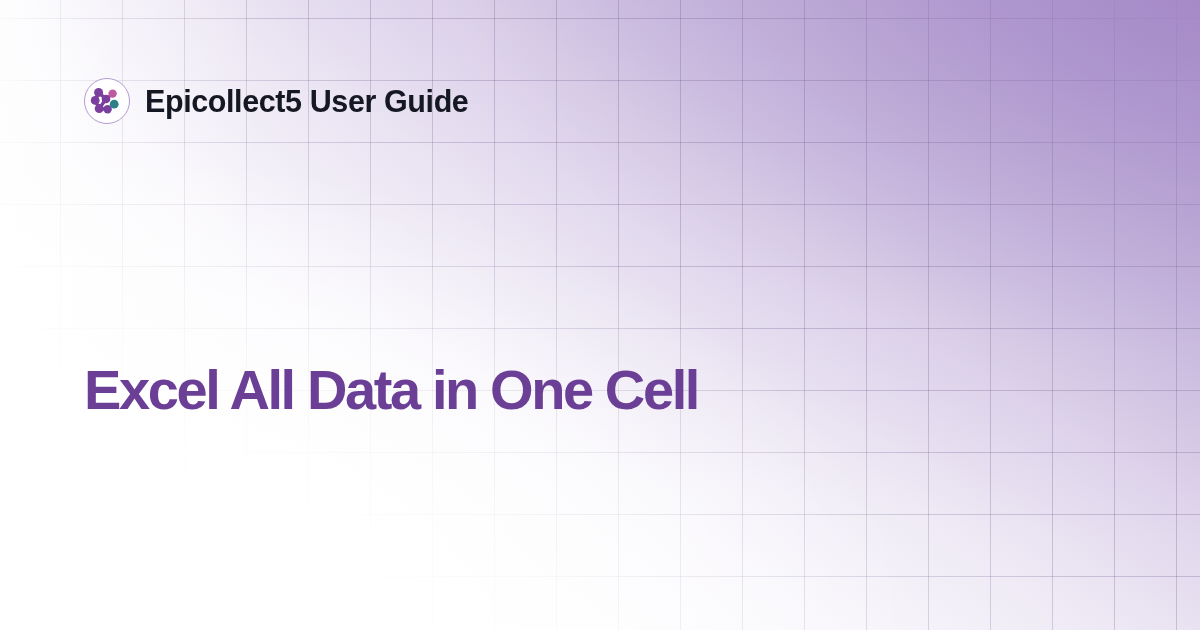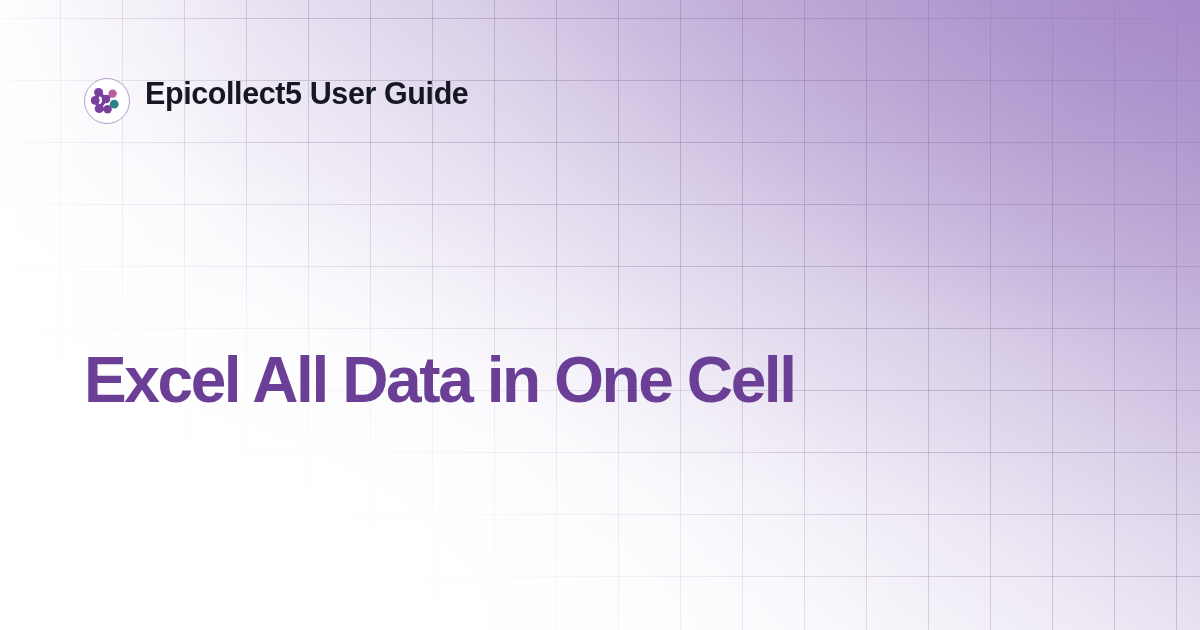--- a/index.html
+++ b/index.html
@@ -118,20 +118,21 @@
         rgba(255,255,255,0.00) 22%);
   }
 
   
 
   .header {
     position: absolute;
     left: 84px;
     top: 78px;
     display: flex;
+    align-items: center;
     gap: 15px;
     z-index: 5;
   }
 
   .logo-badge {
     width: 46px;
     height: 46px;
     flex: 0 0 46px;
     border-radius: 50%;
     background: #ffffff;
@@ -151,23 +152,23 @@
     color: #151823;
     white-space: nowrap;
     line-height: 1;
   }
 
   
 
   .headline {
     position: absolute;
     left: 84px;
-    top: 346px;
+    top: 360px;
     width: 960px;
-    font-size: 64px;
+    font-size: 56px;
     font-weight: 700;
     line-height: 1.08;
     letter-spacing: -2.4px;
     color: #6B3F96;
     z-index: 5;
     word-break: break-word;
   }
 </style>
 </head>
 <body>

